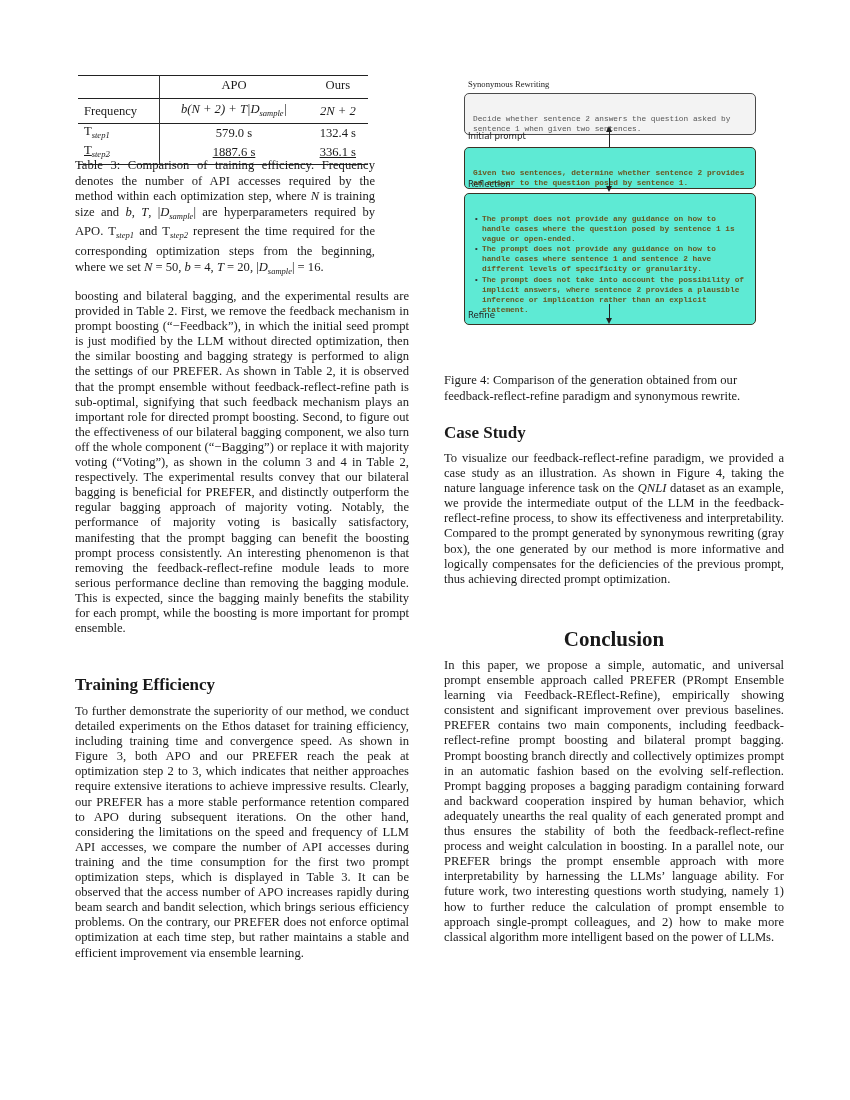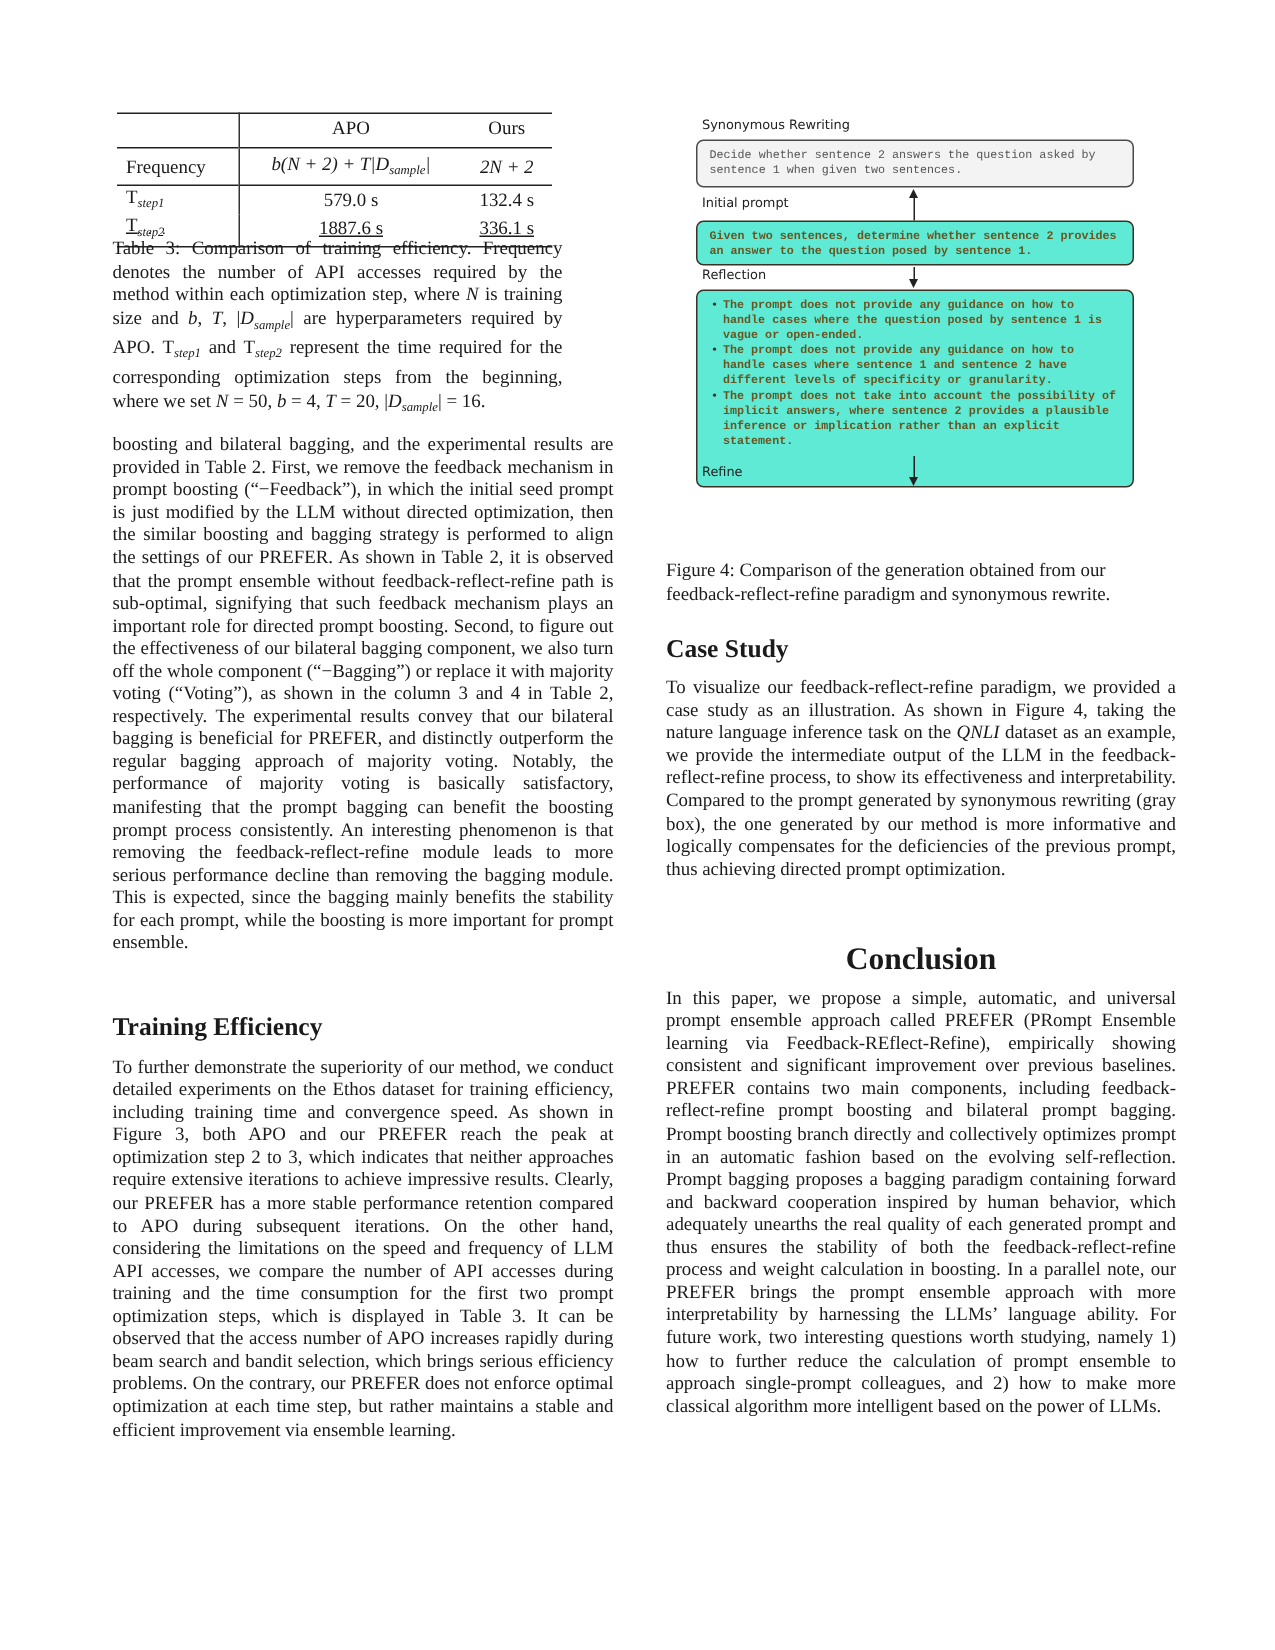--- a/index.html
+++ b/index.html
@@ -29,21 +29,21 @@
   .para { position: absolute; left: 0; font-size: 12.6px; line-height: 15.1px; text-align: justify;
           hyphens: manual; }
   .h3 { position: absolute; font-weight: bold; font-size: 17px; }
 
   
   .fig { position: absolute; left: 14px; top: 75px; width: 330px; height: 300px;
          font-family: "DejaVu Sans", sans-serif; }
   .flabel { position: absolute; left: 10px; font-size: 8.6px; color: #222; }
   .box { position: absolute; left: 6px; width: 292px; border: 1.2px solid #4a4a4a; border-radius: 5px;
          font-family: "Liberation Mono", "DejaVu Sans Mono", monospace; font-size: 7.8px;
-         line-height: 10.1px; color: #6b5a2a; padding: 5px 8px; box-sizing: border-box; }
+         line-height: 10.1px; color: #6b5a2a; padding: 20px 8px; box-sizing: border-box; }
   .box.gray { background: #f3f3f3; color: #555; }
   .box.yellow { background: #5eead4; color: #6a5520; border-color: #3a3325; font-weight: bold; }
   .box ul { margin: 0; padding-left: 9px; list-style: none; }
   .box li { position: relative; }
   .box li::before { content: "\2022"; position: absolute; left: -8px; top: 0; color: #333; }
   .arrow { position: absolute; left: 151px; width: 1.3px; background: #222; }
   .ah-up { position: absolute; width: 0; height: 0; border-left: 3.5px solid transparent;
            border-right: 3.5px solid transparent; border-bottom: 6px solid #222; }
   .ah-down { position: absolute; width: 0; height: 0; border-left: 3.5px solid transparent;
            border-right: 3.5px solid transparent; border-top: 6px solid #222; }
@@ -87,21 +87,21 @@
   <div class="para" style="top:289px; width:334px;">boosting and bilateral bagging, and the experimental results are provided in Table 2. First, we remove the feedback mechanism in prompt boosting (“−Feedback”), in which the initial seed prompt is just modified by the LLM without directed optimization, then the similar boosting and bagging strategy is performed to align the settings of our PREFER. As shown in Table 2, it is observed that the prompt ensemble without feedback-reflect-refine path is sub-optimal, signifying that such feedback mechanism plays an important role for directed prompt boosting. Second, to figure out the effectiveness of our bilateral bagging component, we also turn off the whole component (“−Bagging”) or replace it with majority voting (“Voting”), as shown in the column 3 and 4 in Table 2, respectively. The experimental results convey that our bilateral bagging is beneficial for PREFER, and distinctly outperform the regular bagging approach of majority voting. Notably, the performance of majority voting is basically satisfactory, manifesting that the prompt bagging can benefit the boosting prompt process consistently. An interesting phenomenon is that removing the feedback-reflect-refine module leads to more serious performance decline than removing the bagging module. This is expected, since the bagging mainly benefits the stability for each prompt, while the boosting is more important for prompt ensemble.</div>
 
   <div class="h3" style="left:0; top:675px;">Training Efficiency</div>
 
   <div class="para" style="top:704px; width:334px;">To further demonstrate the superiority of our method, we conduct detailed experiments on the Ethos dataset for training efficiency, including training time and convergence speed. As shown in Figure 3, both APO and our PREFER reach the peak at optimization step 2 to 3, which indicates that neither approaches require extensive iterations to achieve impressive results. Clearly, our PREFER has a more stable performance retention compared to APO during subsequent iterations. On the other hand, considering the limitations on the speed and frequency of LLM API accesses, we compare the number of API accesses during training and the time consumption for the first two prompt optimization steps, which is displayed in Table 3. It can be observed that the access number of APO increases rapidly during beam search and bandit selection, which brings serious efficiency problems. On the contrary, our PREFER does not enforce optimal optimization at each time step, but rather maintains a stable and efficient improvement via ensemble learning.</div>
 </div>
 
 <div class="col col-right">
 
   <div class="fig">
-    <div class="flabel" style="top:4px;">Synonymous Rewriting</div>
+    <div class="flabel" style="top:4px;font-family:Liberation Serif, serif;">Synonymous Rewriting</div>
     <div class="box gray" style="top:18px; height:32px;">Decide whether sentence 2 answers the question asked by sentence 1 when given two sentences.</div>
 
     <div class="arrow" style="top:56px; height:16px;"></div>
     <div class="ah-up" style="left:148px; top:51px;"></div>
 
     <div class="flabel" style="top:56px;">Initial prompt</div>
     <div class="box yellow" style="top:72px; height:30px;">Given two sentences, determine whether sentence 2 provides an answer to the question posed by sentence 1.</div>
 
     <div class="arrow" style="top:103px; height:11px;"></div>
     <div class="ah-down" style="left:148px; top:111px;"></div>

